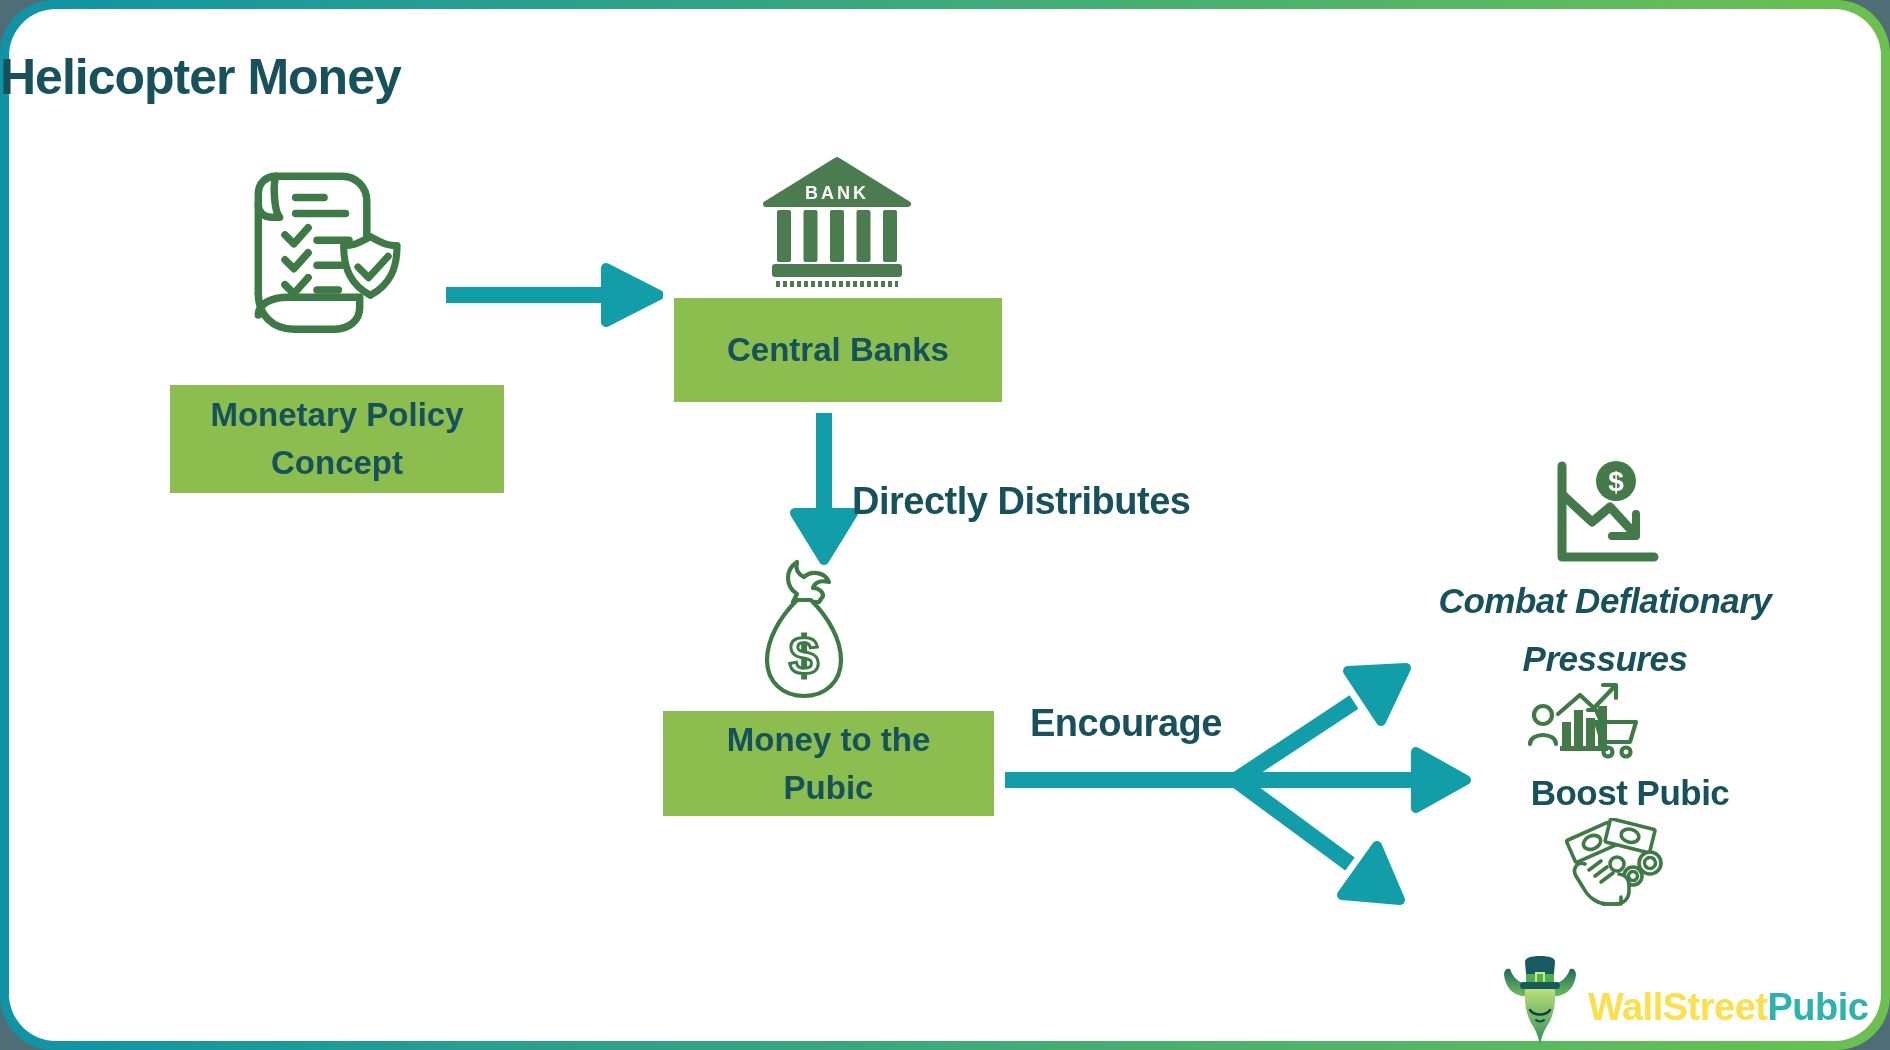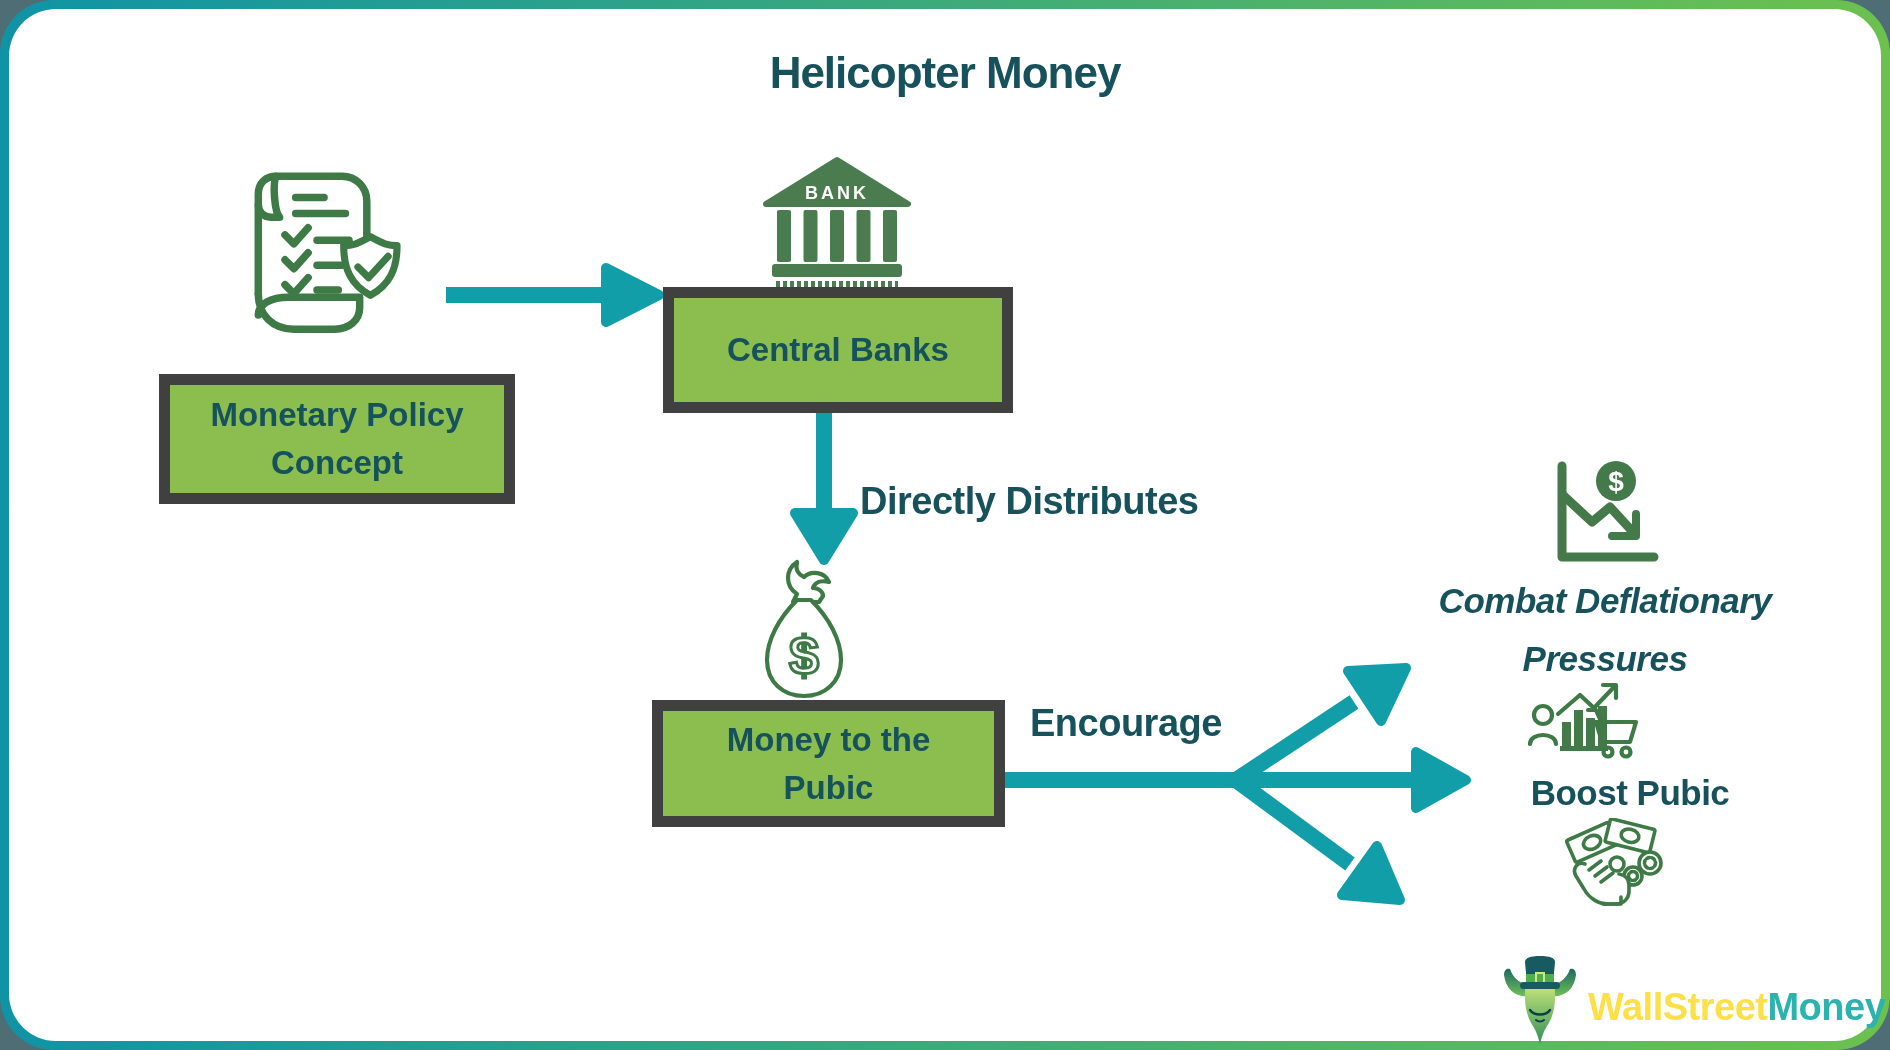--- a/index.html
+++ b/index.html
@@ -2,34 +2,34 @@
 <html><head>
 <meta charset="utf-8">
 <style>
   html,body{margin:0;padding:0;background:#4E6D74;}
   .canvas{position:relative;width:1890px;height:1050px;overflow:hidden;
           font-family:"Liberation Sans",sans-serif;background:#4E6D74;}
   .frame{position:absolute;inset:0;border-radius:54px;
          background:linear-gradient(90deg,#0F93A6,#6CC14E);}
   .frame-inner{position:absolute;inset:9px;border-radius:47px;background:#ffffff;}
 
-  .title{position:absolute;top:48px;left:0;width:100%;text-align:center;
-         font-size:44px;font-weight:700;color:#17525C;letter-spacing:-1px;}
-
-  .box{position:absolute;border:11px solid #404040;background:#8CBD4F;color:#16525C;
+  .title{position:absolute;top:48px;left:0;width:100%;text-align:left;
+         font-size:50px;font-weight:700;color:#17525C;letter-spacing:-1px;}
+
+  .box{position:absolute;border:11px solid #ffffff;background:#8CBD4F;color:#16525C;
        display:flex;align-items:center;justify-content:center;text-align:center;
        font-weight:700;font-size:33px;line-height:1.45;box-sizing:border-box;}
   #box-monetary{left:159px;top:374px;width:356px;height:130px;}
   #box-central {left:663px;top:287px;width:350px;height:126px;}
   #box-money   {left:652px;top:700px;width:353px;height:127px;}
   #box-monetary .box-label{max-width:312px;}
   #box-money   .box-label{max-width:280px;}
 
   .flow-label{position:absolute;color:#17525C;font-weight:700;letter-spacing:-0.5px;}
-  #label-directly  {left:852px;top:480px;font-size:38px;margin-left:8px;}
+  #label-directly  {left:852px;top:480px;font-size:38px;}
   #label-advantages{left:1030px;top:702px;font-size:38px;}
 
   .adv-label{position:absolute;color:#17525C;font-weight:700;font-size:35px;
              text-align:center;line-height:1.65;letter-spacing:-0.5px;}
   #adv1-label{left:1385px;top:572px;width:440px;font-style:italic;}
   #adv2-label{left:1430px;top:764px;width:400px;}
   #adv3-label{left:1398px;top:898px;width:434px;}
 
   .icon{position:absolute;}
   #icon-scroll   {left:228px; top:162px;}
@@ -203,16 +203,16 @@
       <path d="M50 42 C64 44 74 36 76 21 C76 17 74 14 70 15 C66 27 56 31 46 32 Z" fill="url(#gHorn)"></path>
       <path d="M26 28 H54 C57 46 54 62 47 72 C44 77 42 82 40 90 C38 82 36 77 33 72 C26 62 23 46 26 28 Z" fill="url(#gFace)"></path>
       <path d="M30 56 C34 62 46 62 50 56" stroke="#0F3F46" stroke-width="2.5" fill="none" stroke-linecap="round"></path>
       <path d="M36 66 C38 68 42 68 44 66" stroke="#0F3F46" stroke-width="2" fill="none" stroke-linecap="round"></path>
       <path d="M27 30 L25 8 C25 4 30 2 40 2 C50 2 55 4 55 8 L53 30 Z" fill="#175A60"></path>
       <rect x="26" y="20" width="28" height="8" fill="#4FAE4E"></rect>
       <rect x="36" y="19" width="8" height="10" fill="none" stroke="#CEE87D" stroke-width="2"></rect>
       <rect x="20" y="28" width="40" height="7" rx="3.5" fill="#175A60"></rect>
     </svg>
     <div class="logo-text">
-      <span class="logo-wall">WallStreet</span><span class="logo-mojo">Money</span>
+      <span class="logo-wall">WallStreet</span><span class="logo-mojo">Pubic</span>
     </div>
   </div>
 </div>
 
 </body></html>

